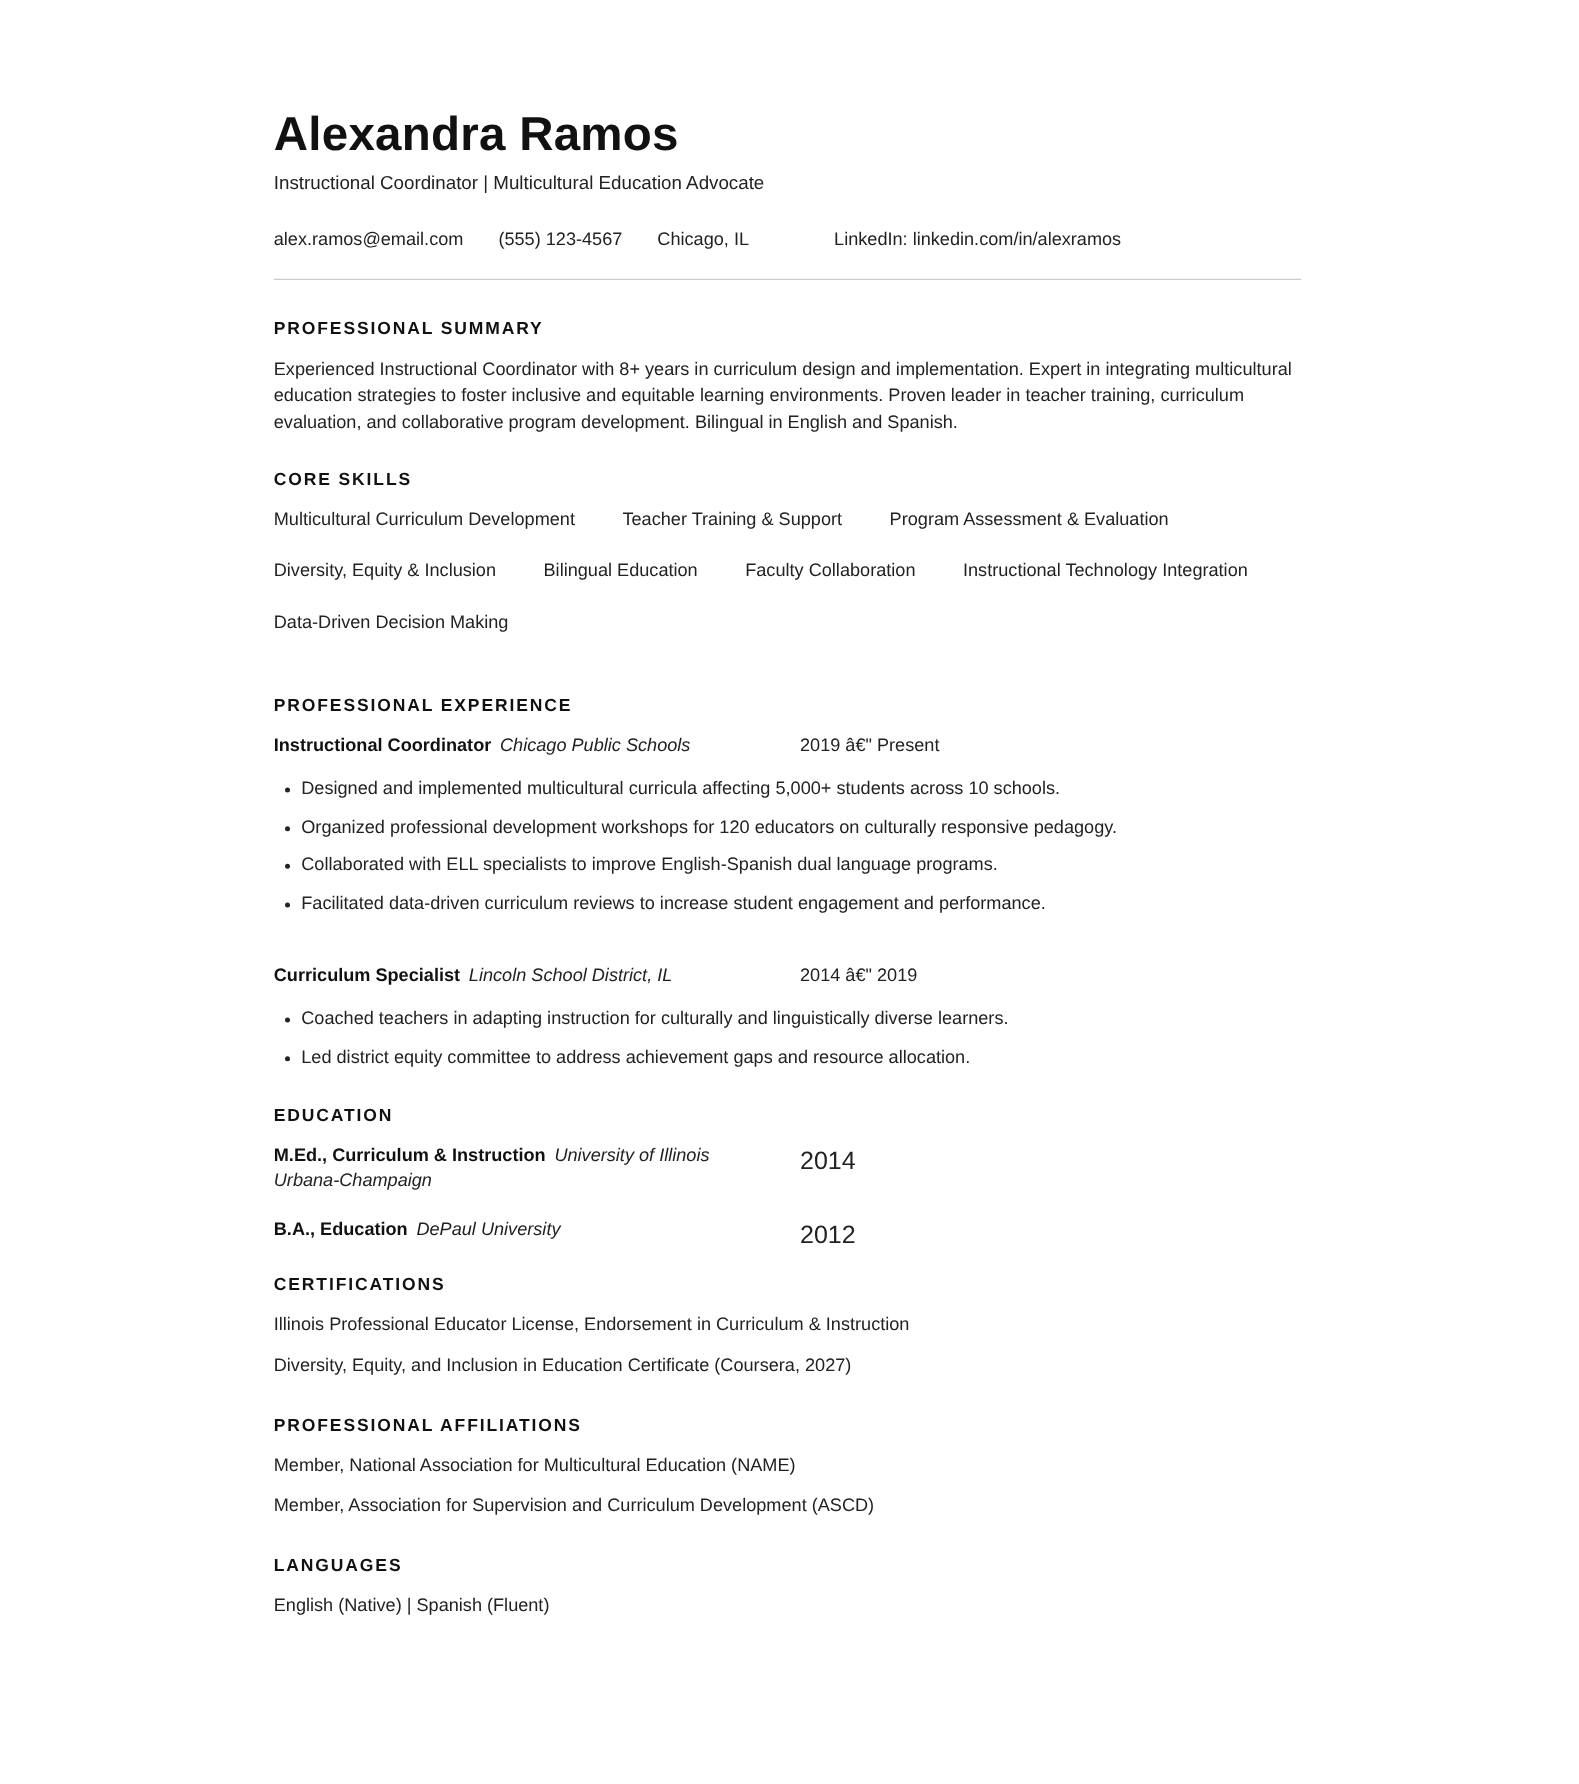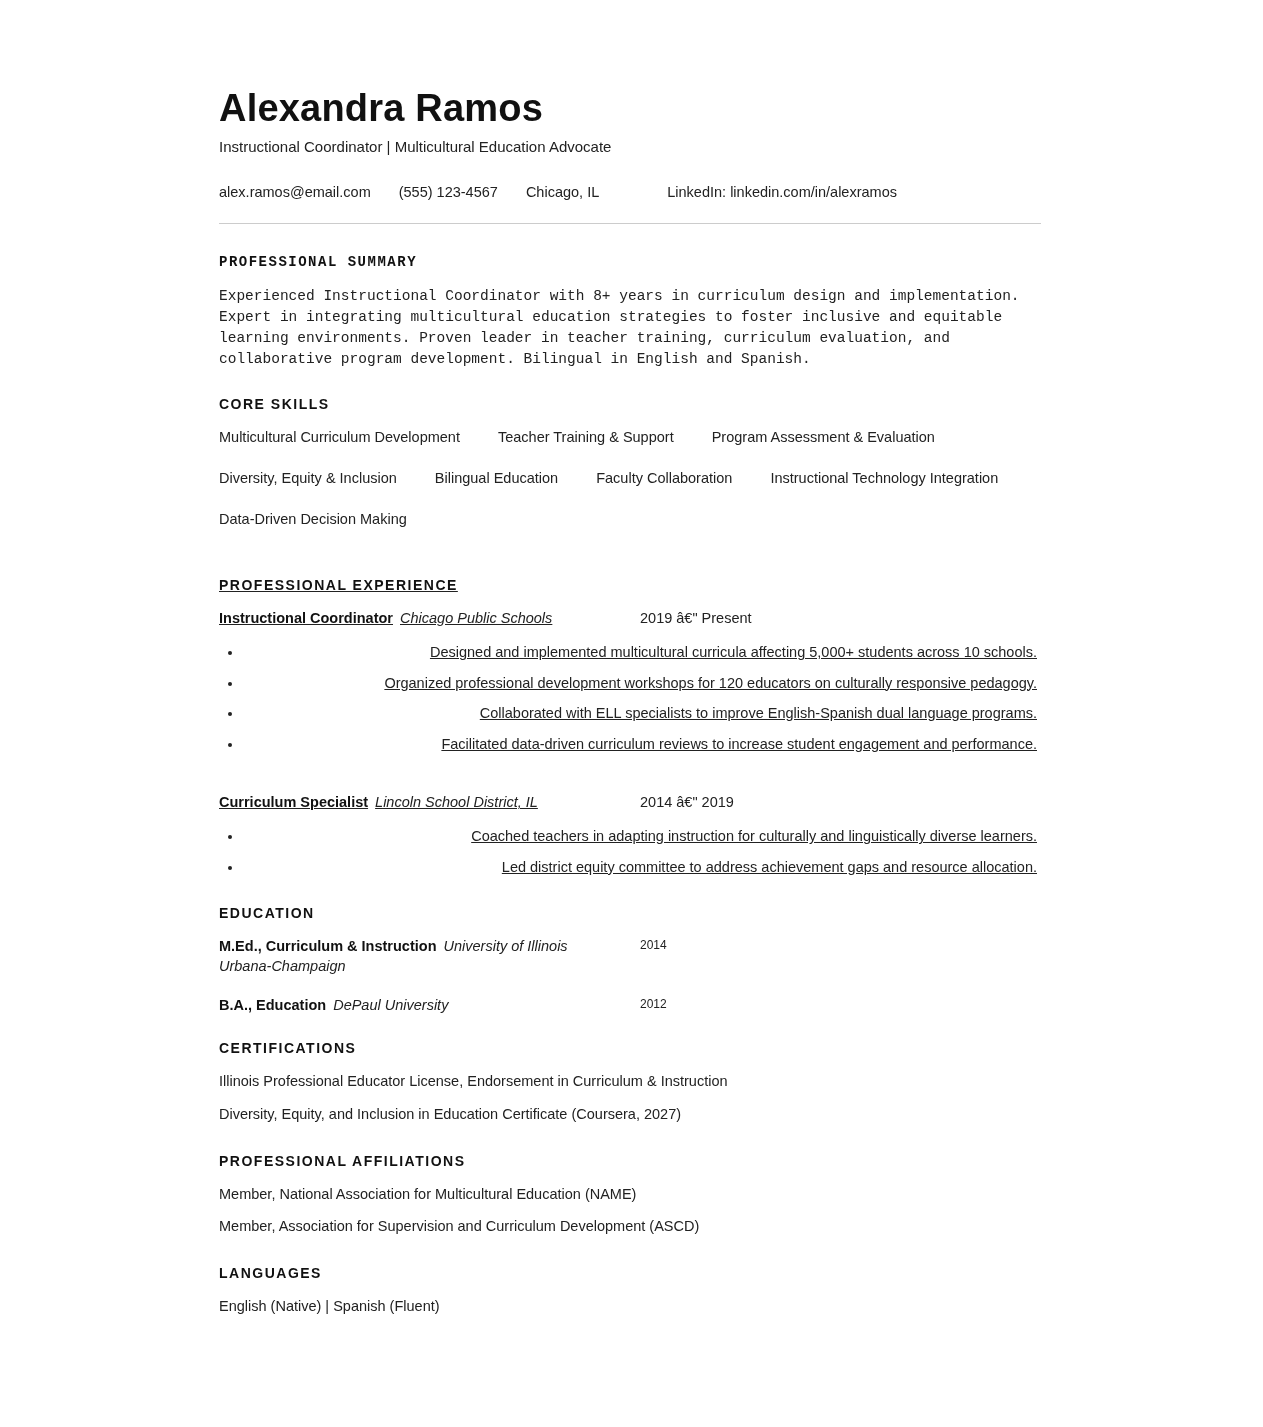--- a/index.html
+++ b/index.html
@@ -60,23 +60,23 @@
   
   .section { margin: 0 0 10px 0; }
   .section-title {
     font-size: 14px;
     font-weight: bold;
     letter-spacing: 1.5px;
     color: #111111;
     margin: 0 0 16px 0;
     text-transform: uppercase;
   }
-  .sec-summary   { margin-bottom: 26px; font-family: Liberation Mono, monospace; }
+  .sec-summary   { margin-bottom: 26px; }
   .sec-skills    { margin-bottom: 26px; }
-  .sec-exp       { margin-bottom: 28px; text-decoration: underline; }
+  .sec-exp       { margin-bottom: 28px; }
   .sec-edu       { margin-bottom: 24px; }
   .sec-certs     { margin-bottom: 28px; }
   .sec-affil     { margin-bottom: 28px; }
   .sec-lang      { margin-bottom: 0; }
 
   .summary-text {
     font-size: 14.5px;
     line-height: 1.45;
     width: 818px;
     margin: 0;
@@ -124,21 +124,20 @@
     margin: 0 0 20px 0;
     padding: 0;
     width: 818px;
   }
   .bullets li {
     position: relative;
     font-size: 14.5px;
     line-height: 1.35;
     padding-left: 22px;
     margin-bottom: 11px;
-    text-align: right;
   }
   .bullets li:last-child { margin-bottom: 0; }
   .bullets li::before {
     content: "";
     position: absolute;
     left: 9px;
     top: 8px;
     width: 4px;
     height: 4px;
     border-radius: 50%;
@@ -163,21 +162,21 @@
     color: #111111;
   }
   .edu-school {
     font-style: italic;
     margin-left: 7px;
   }
   .edu-year {
     position: absolute;
     left: 421px;
     top: 0;
-    font-size: 12px;
+    font-size: 20px;
     line-height: 1.35;
     white-space: nowrap;
   }
 
   
   .line-list { margin: 0; padding: 0; list-style: none; }
   .line-list li {
     font-size: 14.5px;
     line-height: 1.35;
     margin-bottom: 13px;

